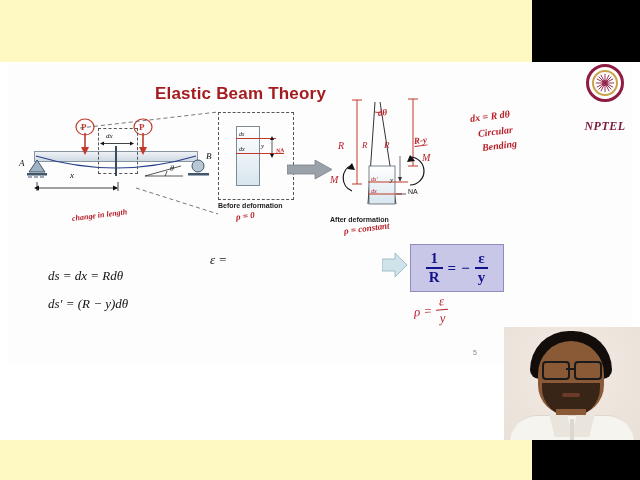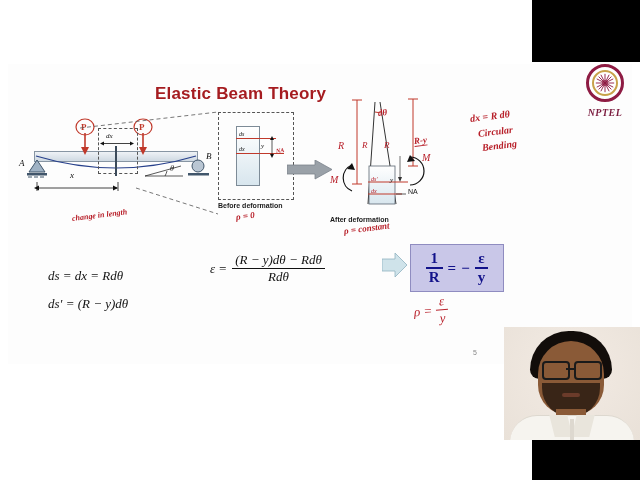--- a/index.html
+++ b/index.html
@@ -1,36 +1,36 @@
 <!DOCTYPE html>
 <html><head>
 <meta charset="utf-8">
 <style>
   html,body{margin:0;padding:0;background:#000;}
   body{width:640px;height:480px;overflow:hidden;font-family:"Liberation Sans",sans-serif;}
-  #frame{position:relative;width:532px;height:480px;background:#ffffff;}
+  #frame{position:relative;width:532px;height:480px;background:#fef9c3;}
 
   
   #slide{position:absolute;left:0;top:62px;width:640px;height:378px;background:#ffffff;}
   #paper{position:absolute;left:8px;top:2px;width:624px;height:300px;background:#fdfdfd;}
 
   .abs{position:absolute;}
 
   
   #title{left:155px;top:84px;width:200px;font-size:17px;font-weight:bold;color:#a51c20;
          letter-spacing:.2px;font-family:"Liberation Sans",sans-serif;}
 
   
   #nptel{left:578px;top:62px;width:54px;height:56px;text-align:center;}
   #nptel .ring{position:relative;width:38px;height:38px;margin:2px auto 0;border-radius:50%;
       border:3px solid #8e1b43;box-sizing:border-box;background:#fff;}
   #nptel .ring:after{content:"";position:absolute;left:3px;top:3px;right:3px;bottom:3px;
       border-radius:50%;border:2px solid #c8a24a;}
   #nptel .star{position:absolute;left:50%;top:50%;width:22px;height:22px;margin:-11px 0 0 -11px;}
-  #nptel .lbl{font-size:10px;font-weight:bold;color:#7a1a3d;letter-spacing:.5px;margin-top:5px;}
+  #nptel .lbl{font-size:12px;font-weight:bold;color:#7a1a3d;letter-spacing:.5px;margin-top:17px;}
 
   
   .beam-body{background:linear-gradient(#eef2f6,#cfd9e2);border:1px solid #8795a3;}
   .thin{background:#3b4a5a;}
   .red{background:#c0392b;}
   .lbl{font-family:"Liberation Serif",serif;font-style:italic;color:#111;}
   .lblr{font-family:"Liberation Serif",serif;font-style:italic;color:#b8202a;}
   .caption{font-size:7px;font-weight:bold;color:#1b1b1b;font-family:"Liberation Sans",sans-serif;}
 
   .hand{font-family:"Liberation Serif",serif;color:#b8202a;font-style:italic;
@@ -258,24 +258,20 @@
   <div class="abs hand" style="left:482px;top:142px;font-size:10px;font-weight:bold;">Bending</div>
 
   <div class="abs hand" style="left:72px;top:214px;font-size:8px;font-weight:bold;">change in length</div>
 
 
   <div class="abs eq eqi" style="left:48px;top:268px;font-size:13px;">ds = dx = Rdθ</div>
   <div class="abs eq eqi" style="left:48px;top:296px;font-size:13px;">ds′ = (R − y)dθ</div>
 
   <div class="abs eq" style="left:210px;top:252px;font-size:13px;display:flex;align-items:center;gap:5px;">
     <span class="eqi">ε =</span>
-    <span class="frac eqi">
-      <span class="num">(R − y)dθ − Rdθ</span>
-      <span class="den">Rdθ</span>
-    </span>
   </div>
 
   <svg class="abs" style="left:382px;top:252px;width:26px;height:26px;">
     <polygon points="0,7 13,7 13,1 25,13 13,25 13,19 0,19" fill="#cfe3ea" stroke="#8fb3c0" stroke-width=".8"></polygon>
   </svg>
 
   <div id="boxeq" class="abs">
     <div class="inner">
       <span class="frac">
         <span class="num">1</span>

